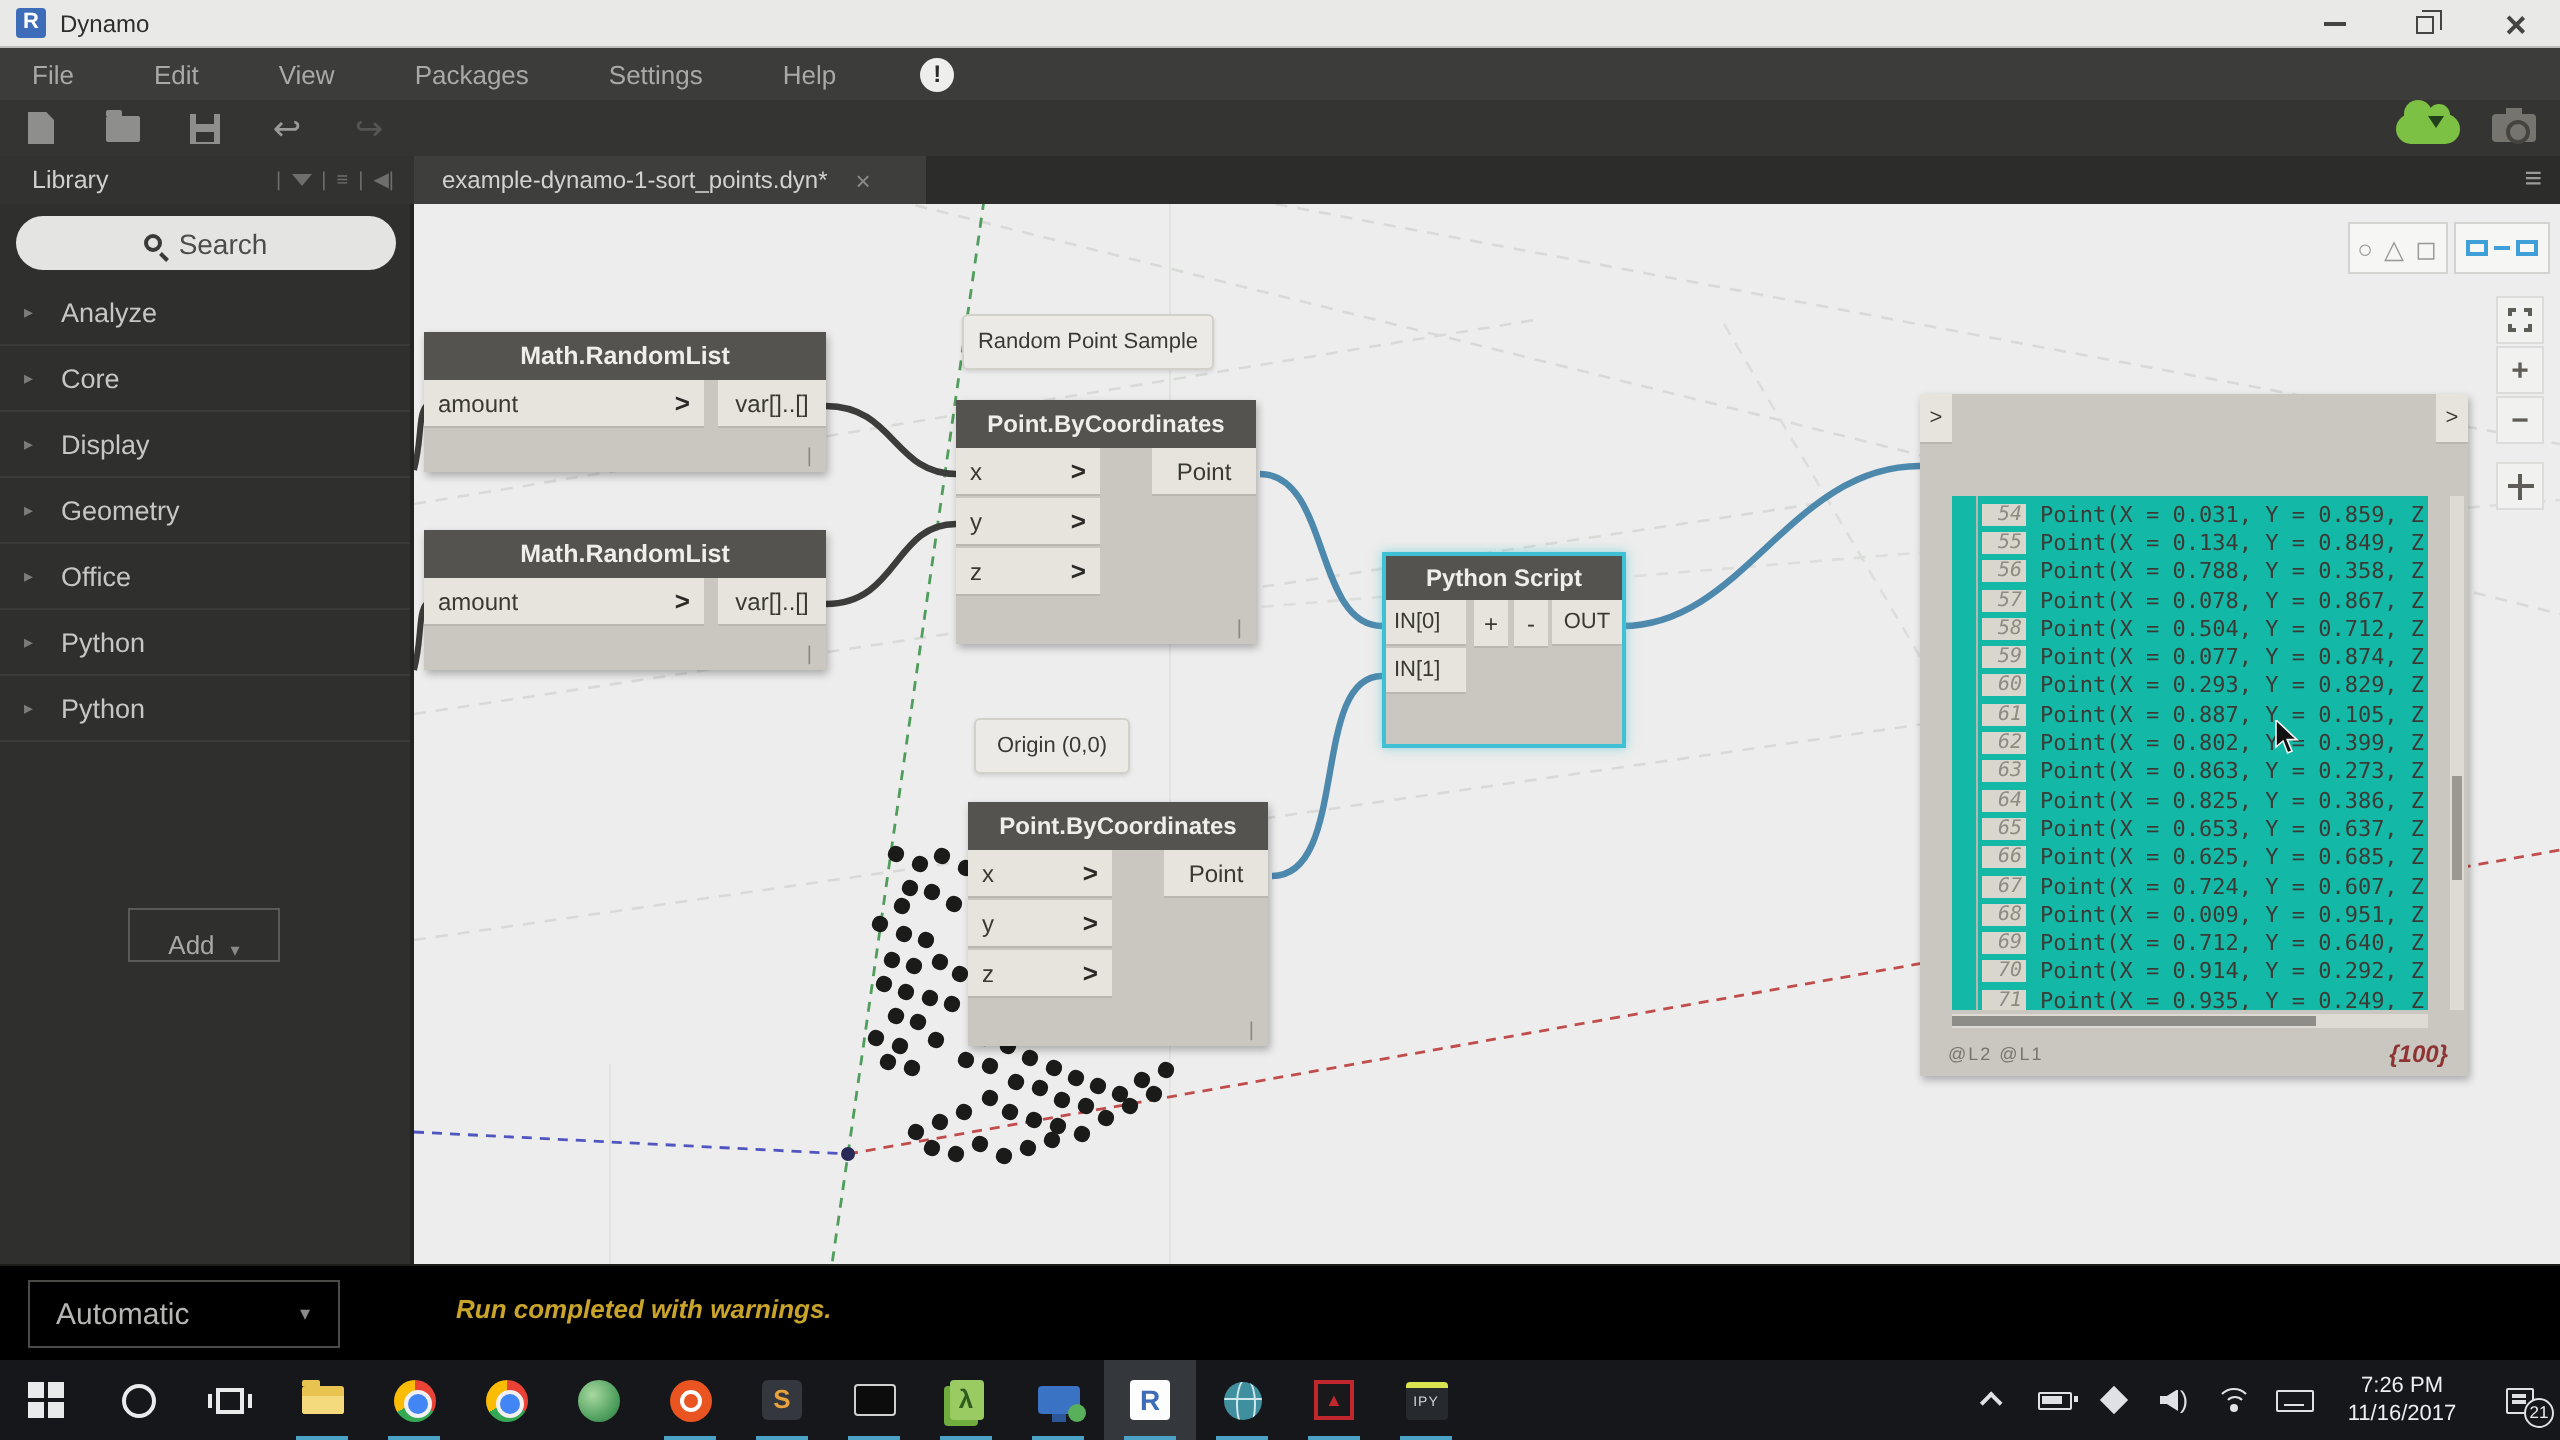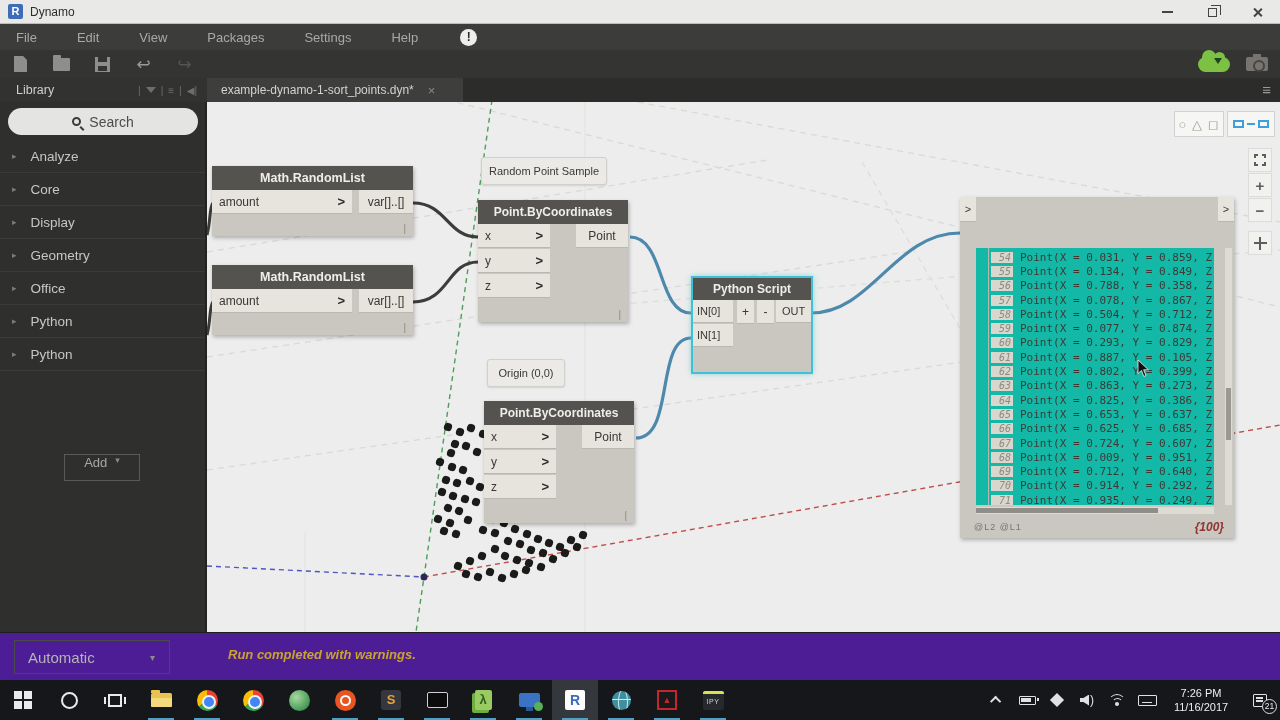--- a/index.html
+++ b/index.html
@@ -59,21 +59,21 @@
   
   .library { position:absolute; left:0; top:102px; width:207px; height:530px; background:#2f2f2d; border-right:2px solid #232321; }
   .search-pill { position:absolute; left:8px; top:6px; width:190px; height:27px; background:#e4e4e2; border-radius:14px; display:flex; align-items:center; justify-content:center; gap:8px; }
   .mag { position:relative; width:9px; height:9px; border:2px solid #3a3a38; border-radius:50%; }
   .mag::after { content:""; position:absolute; left:7px; top:7px; width:2px; height:5px; background:#3a3a38; transform:rotate(-45deg); }
   .search-pill .ph { color:#4c4c4a; font-size:14px; }
   .lib-list { position:absolute; left:0; top:38px; width:100%; }
   .lib-row { height:33px; display:flex; align-items:center; border-bottom:1px solid #3a3a38; cursor:default; }
   .lib-row::before { content:"\25B8"; color:#7c7c7a; font-size:9px; margin:0 14px 0 12px; }
   .lib-row .lib-lbl { color:#c6c6c4; font-size:13.5px; }
-  .add-btn { position:absolute; left:64px; top:352px; width:76px; height:27px; border:1px solid #5a5a58; display:flex; align-items:flex-start; justify-content:center; gap:8px; color:#a8a8a6; font-size:13px; }
+  .add-btn { position:absolute; left:64px; top:352px; width:76px; height:27px; border:1px solid #5a5a58; display:flex; align-items:flex-end; justify-content:center; gap:8px; color:#a8a8a6; font-size:13px; }
   .add-btn .caret { font-size:9px; color:#8a8a88; }
 
   
   .canvas { position:absolute; left:207px; top:102px; width:1073px; height:530px; background:#ecedec; overflow:hidden; }
   .gridsvg, .wiresvg { position:absolute; left:0; top:0; }
   .gridsvg { z-index:1; } .dots { z-index:2; position:absolute; left:0; top:0; width:100%; height:100%; } .wiresvg { z-index:3; }
   .dot { position:absolute; width:8px; height:8px; background:#1b1b19; border-radius:46%; transform:rotate(20deg); }
 
   .node { position:absolute; z-index:4; background:#c9c7bf; box-shadow:1px 2px 4px rgba(0,0,0,.28); font-size:12px; }
   .nhead { height:24px; background:#55534f; color:#efeeea; font-weight:bold; font-size:12.5px; text-align:center; line-height:24px; }
@@ -114,21 +114,21 @@
   .fit-glyph i:nth-child(2){ right:0; top:0; border-right-width:2px; border-top-width:2px; }
   .fit-glyph i:nth-child(3){ left:0; bottom:0; border-left-width:2px; border-bottom-width:2px; }
   .fit-glyph i:nth-child(4){ right:0; bottom:0; border-right-width:2px; border-bottom-width:2px; }
   .pan-glyph { position:relative; width:13px; height:13px; }
   .pan-glyph::before { content:""; position:absolute; left:5.5px; top:0; width:2px; height:13px; background:#5f5d58; }
   .pan-glyph::after { content:""; position:absolute; top:5.5px; left:0; height:2px; width:13px; background:#5f5d58; }
 
   .cursor { position:absolute; z-index:9; }
 
   
-  .statusbar { position:absolute; left:0; top:632px; width:1280px; height:48px; background:#4c1d95; border-top:1px solid #1d1d1b;padding-left:16px; }
+  .statusbar { position:absolute; left:0; top:632px; width:1280px; height:48px; background:#000000; border-top:1px solid #1d1d1b;padding-left:16px; }
   .runmode { position:absolute; left:14px; top:7px; width:156px; height:34px; border:1px solid #4a4a48; display:flex; align-items:center; color:#b5b5b3; font-size:15px; }
   .runmode .lbl { margin-left:13px; }
   .runmode .caret { position:absolute; right:14px; color:#8a8a88; font-size:10px; }
   .runmsg { position:absolute; left:228px; top:14px; font-size:13px; font-style:italic; font-weight:bold; color:#c9a42b; }
 
   
   .taskbar { position:absolute; left:0; top:680px; width:1280px; height:40px; background:#15171b; display:flex; align-items:center; }
   .tb-btn { width:46px; height:40px; display:flex; align-items:center; justify-content:center; position:relative; flex:0 0 auto; }
   .tb-btn.running::after { content:""; position:absolute; bottom:0; left:10px; right:10px; height:2.5px; background:#4aa3c7; }
   .tb-btn.active { background:#34373c; }

